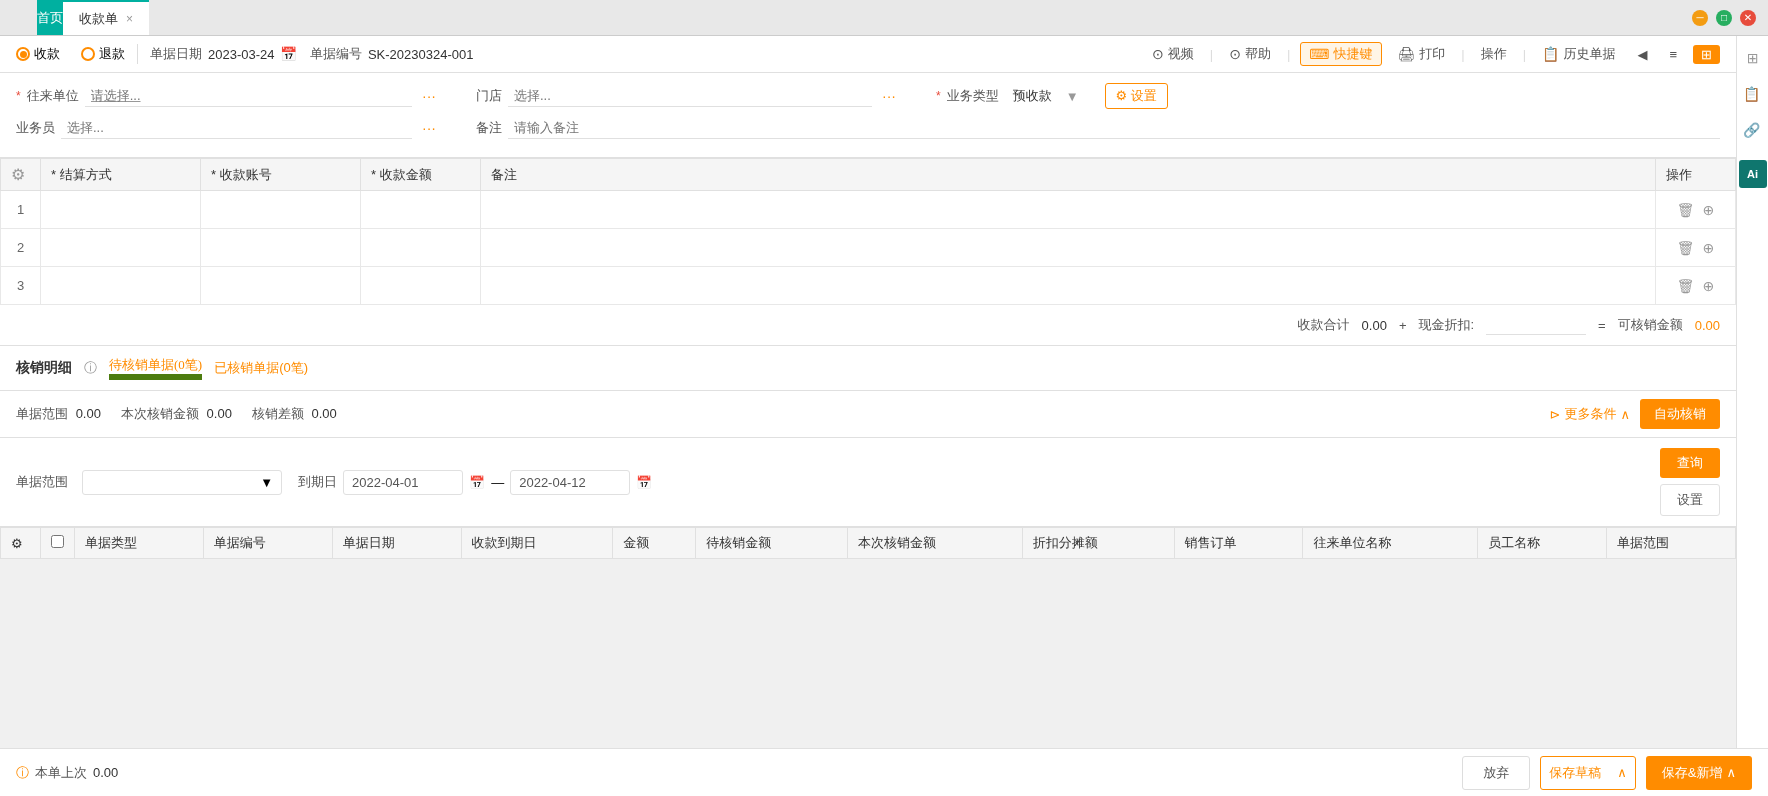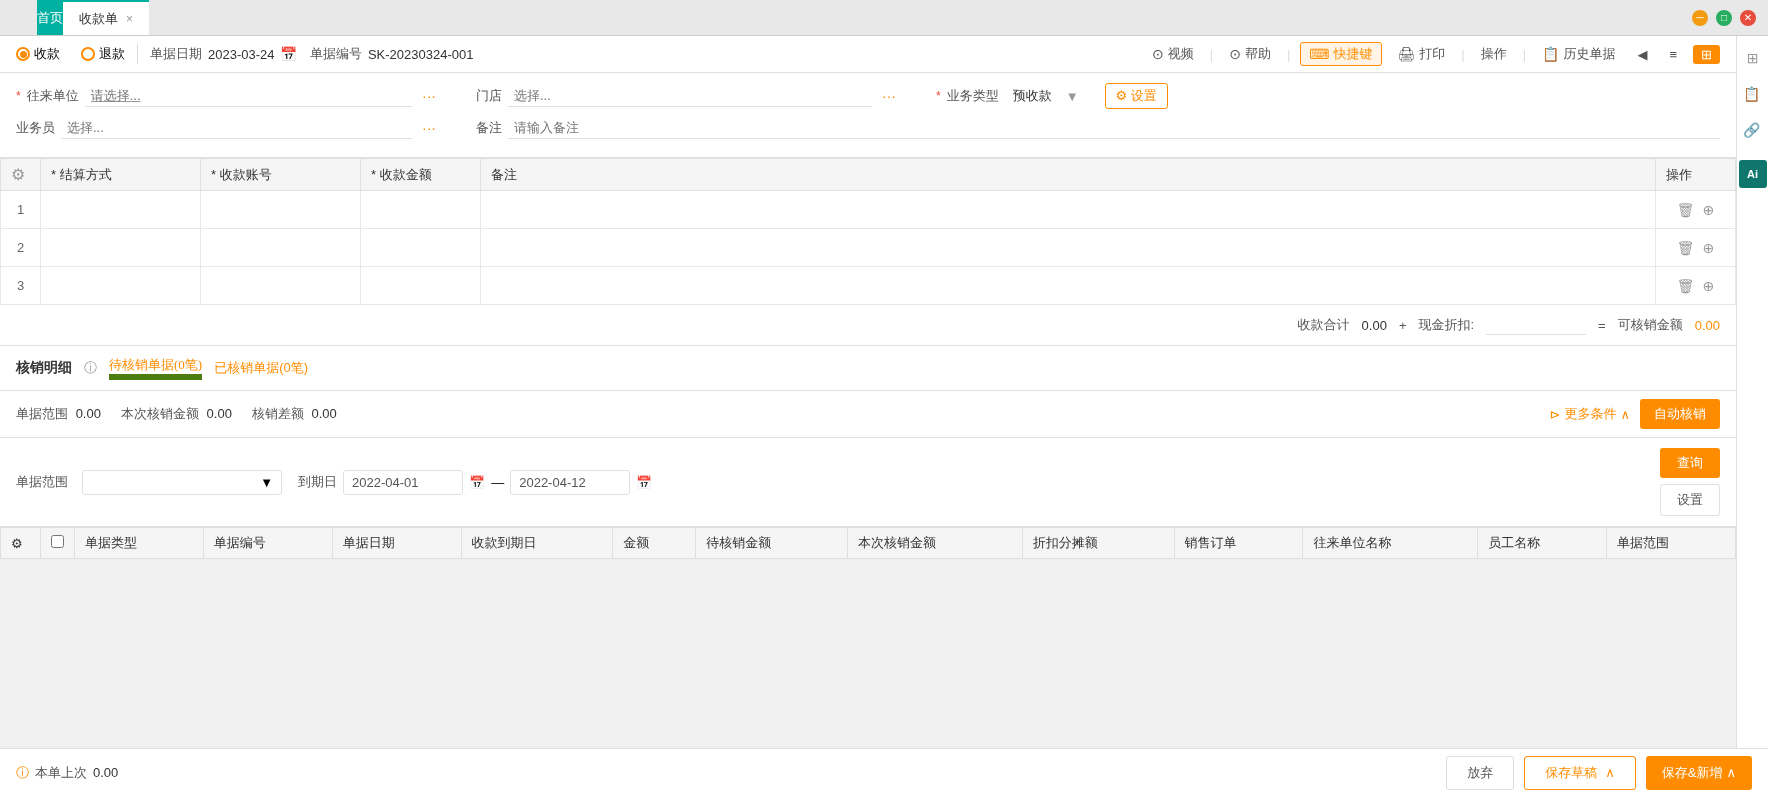--- a/index.html
+++ b/index.html
@@ -146,21 +146,21 @@
     
     .footer {
       position: fixed; bottom: 0; left: 0; right: 0;
       background: #fff; border-top: 1px solid #e0e0e0;
       display: flex; align-items: center; padding: 8px 16px; gap: 12px;
       height: 48px;
     }
     .footer-info { color: #555; display: flex; align-items: center; gap: 6px; }
     .footer-btns { margin-left: auto; display: flex; gap: 10px; }
     .btn-discard { background: #fff; border: 1px solid #ddd; color: #555; padding: 7px 20px; border-radius: 3px; cursor: pointer; }
-    .btn-draft { background: #fff; border: 1px solid #ff8c00; color: #ff8c00; padding: 7px 20px; border-radius: 3px; cursor: pointer; display: flex; align-items: center; gap: 8px; }
+    .btn-draft { background: #fff; border: 1px solid #ff8c00; color: #ff8c00; padding: 7px 8px; border-radius: 3px; cursor: pointer; display: flex; align-items: center; gap: 16px; }
     .btn-save { background: #ff8c00; color: #fff; border: none; padding: 7px 16px; border-radius: 3px; cursor: pointer; display: flex; align-items: center; gap: 4px; }
 
     
     .right-sidebar {
       position: fixed; right: 0; top: 36px; bottom: 48px;
       width: 32px; background: #fff; border-left: 1px solid #e0e0e0;
       display: flex; flex-direction: column; align-items: center; padding-top: 8px; gap: 8px;
     }
     .sidebar-icon { width: 28px; height: 28px; display: flex; align-items: center; justify-content: center; cursor: pointer; color: #999; border-radius: 3px; font-size: 14px; }
     .sidebar-icon.active { background: #0f766e; color: #fff; margin-top: 8px; }

